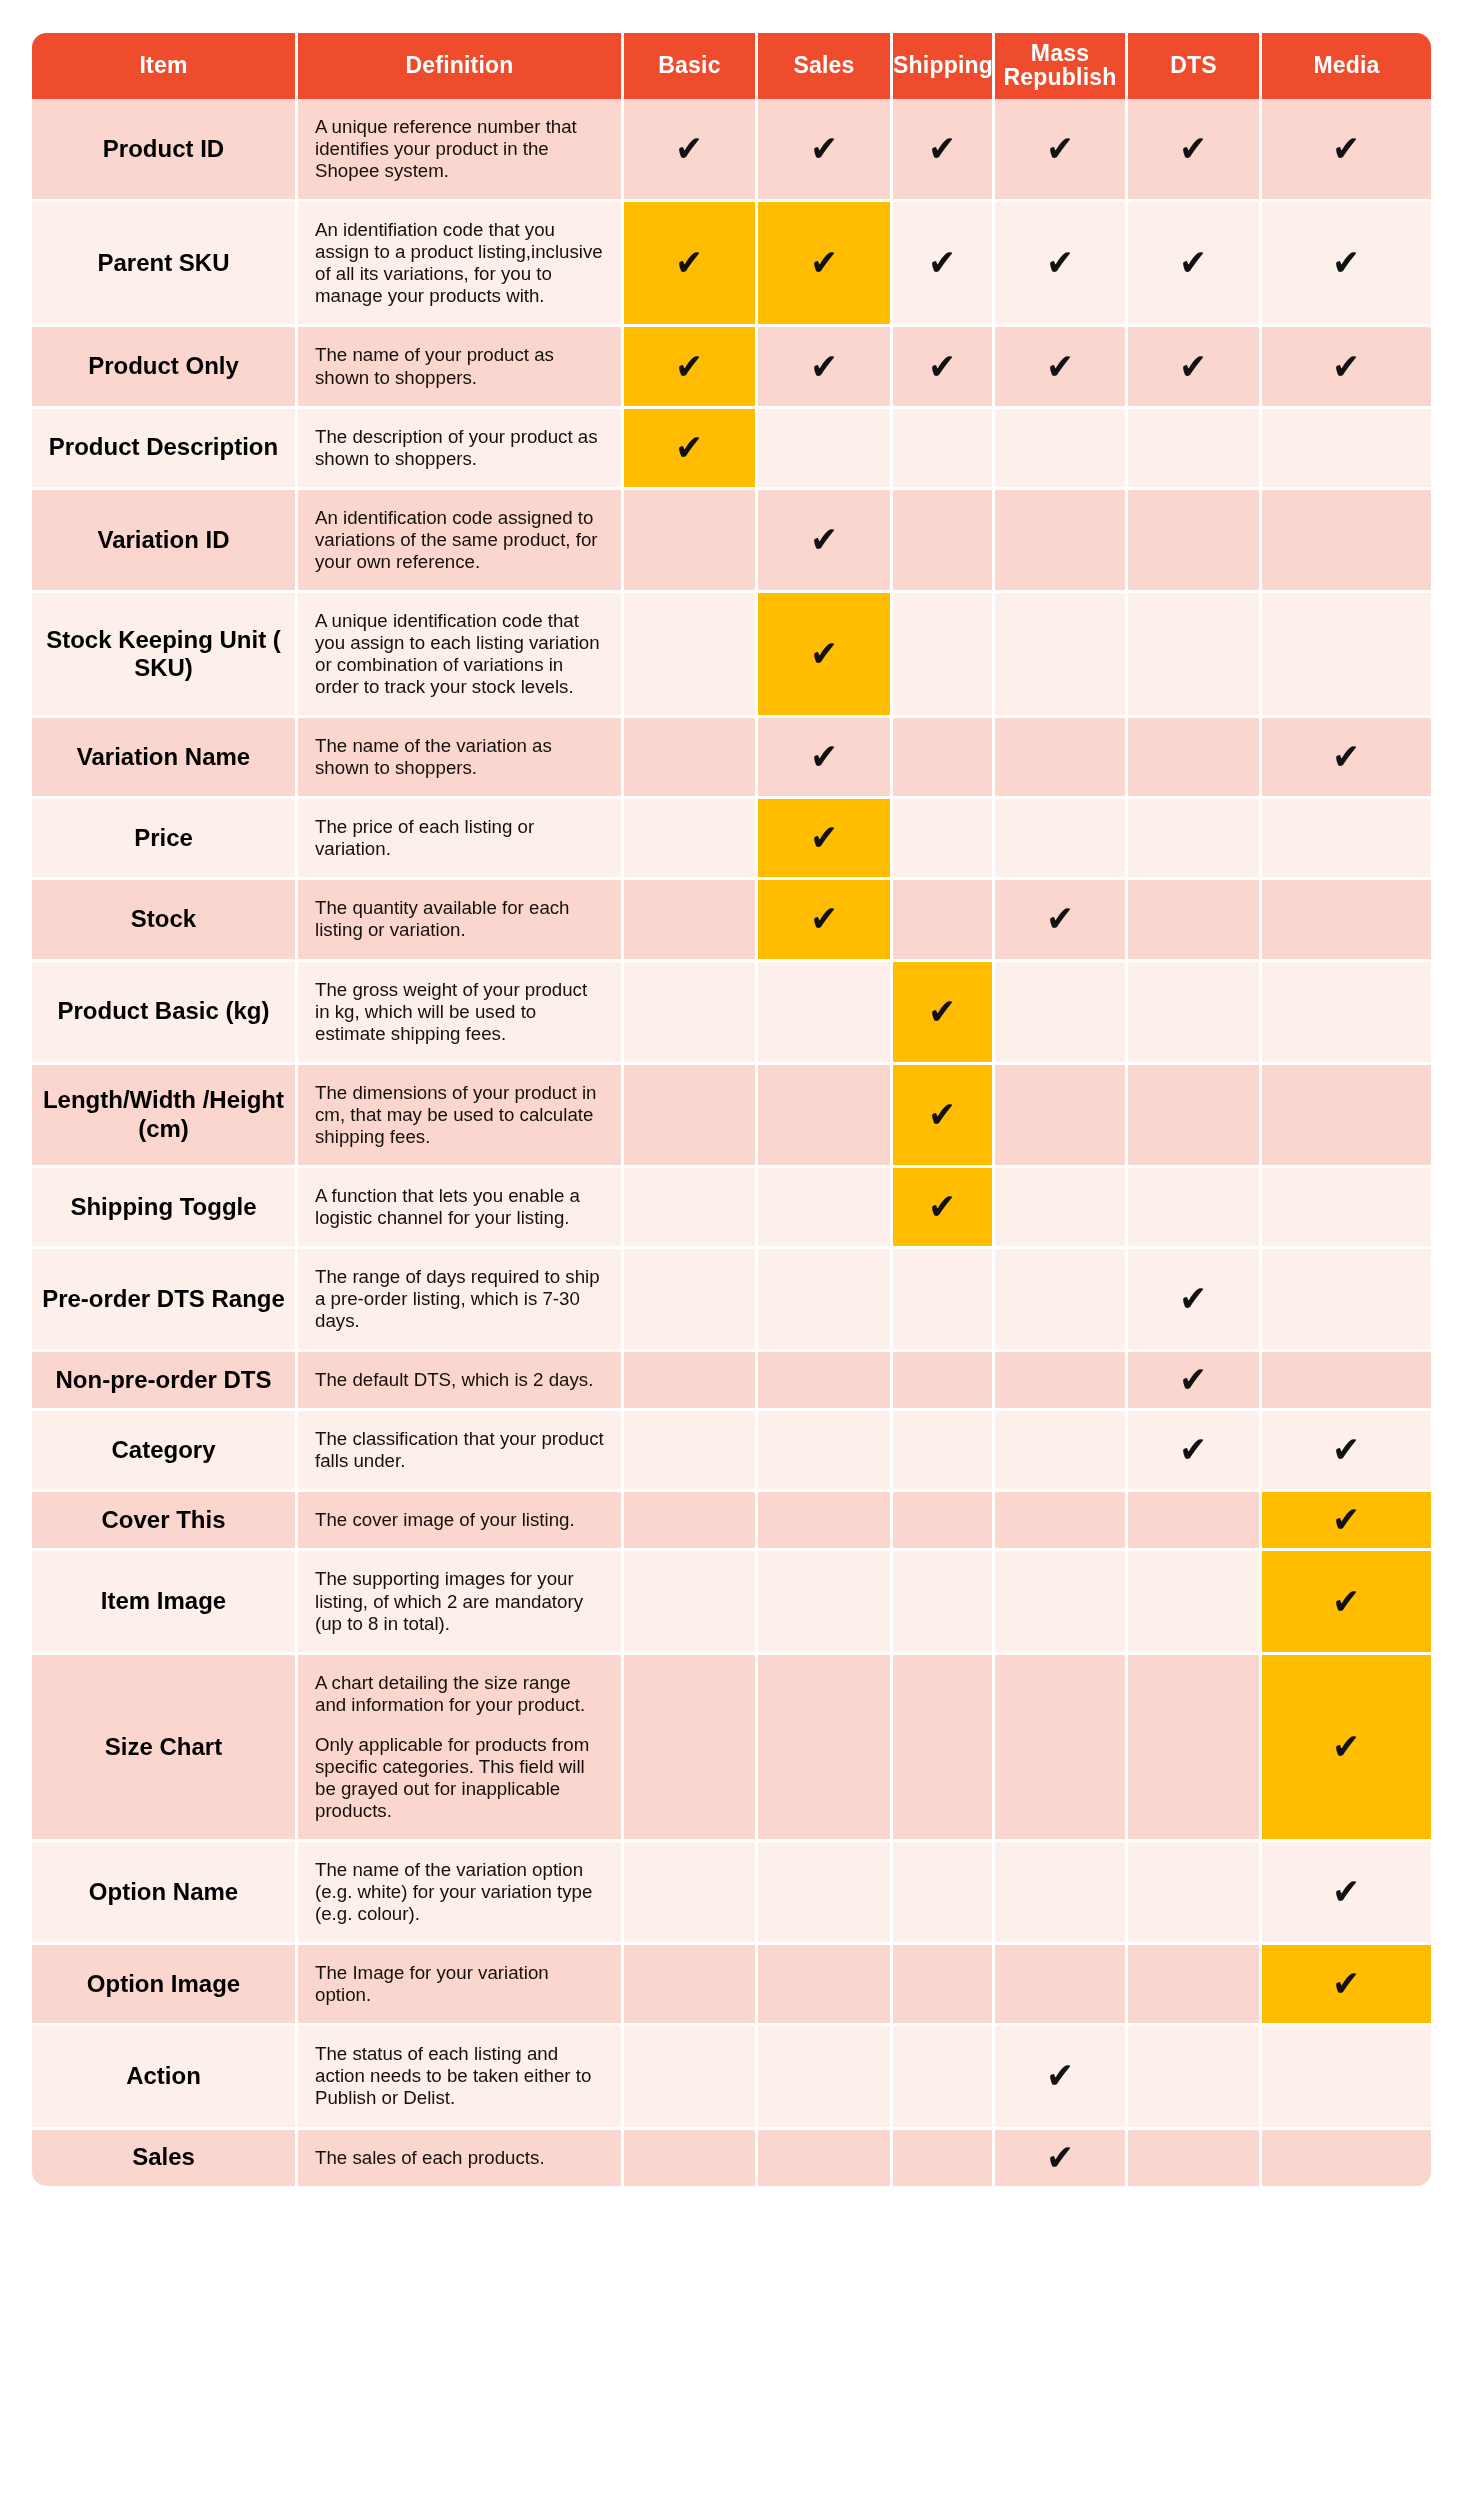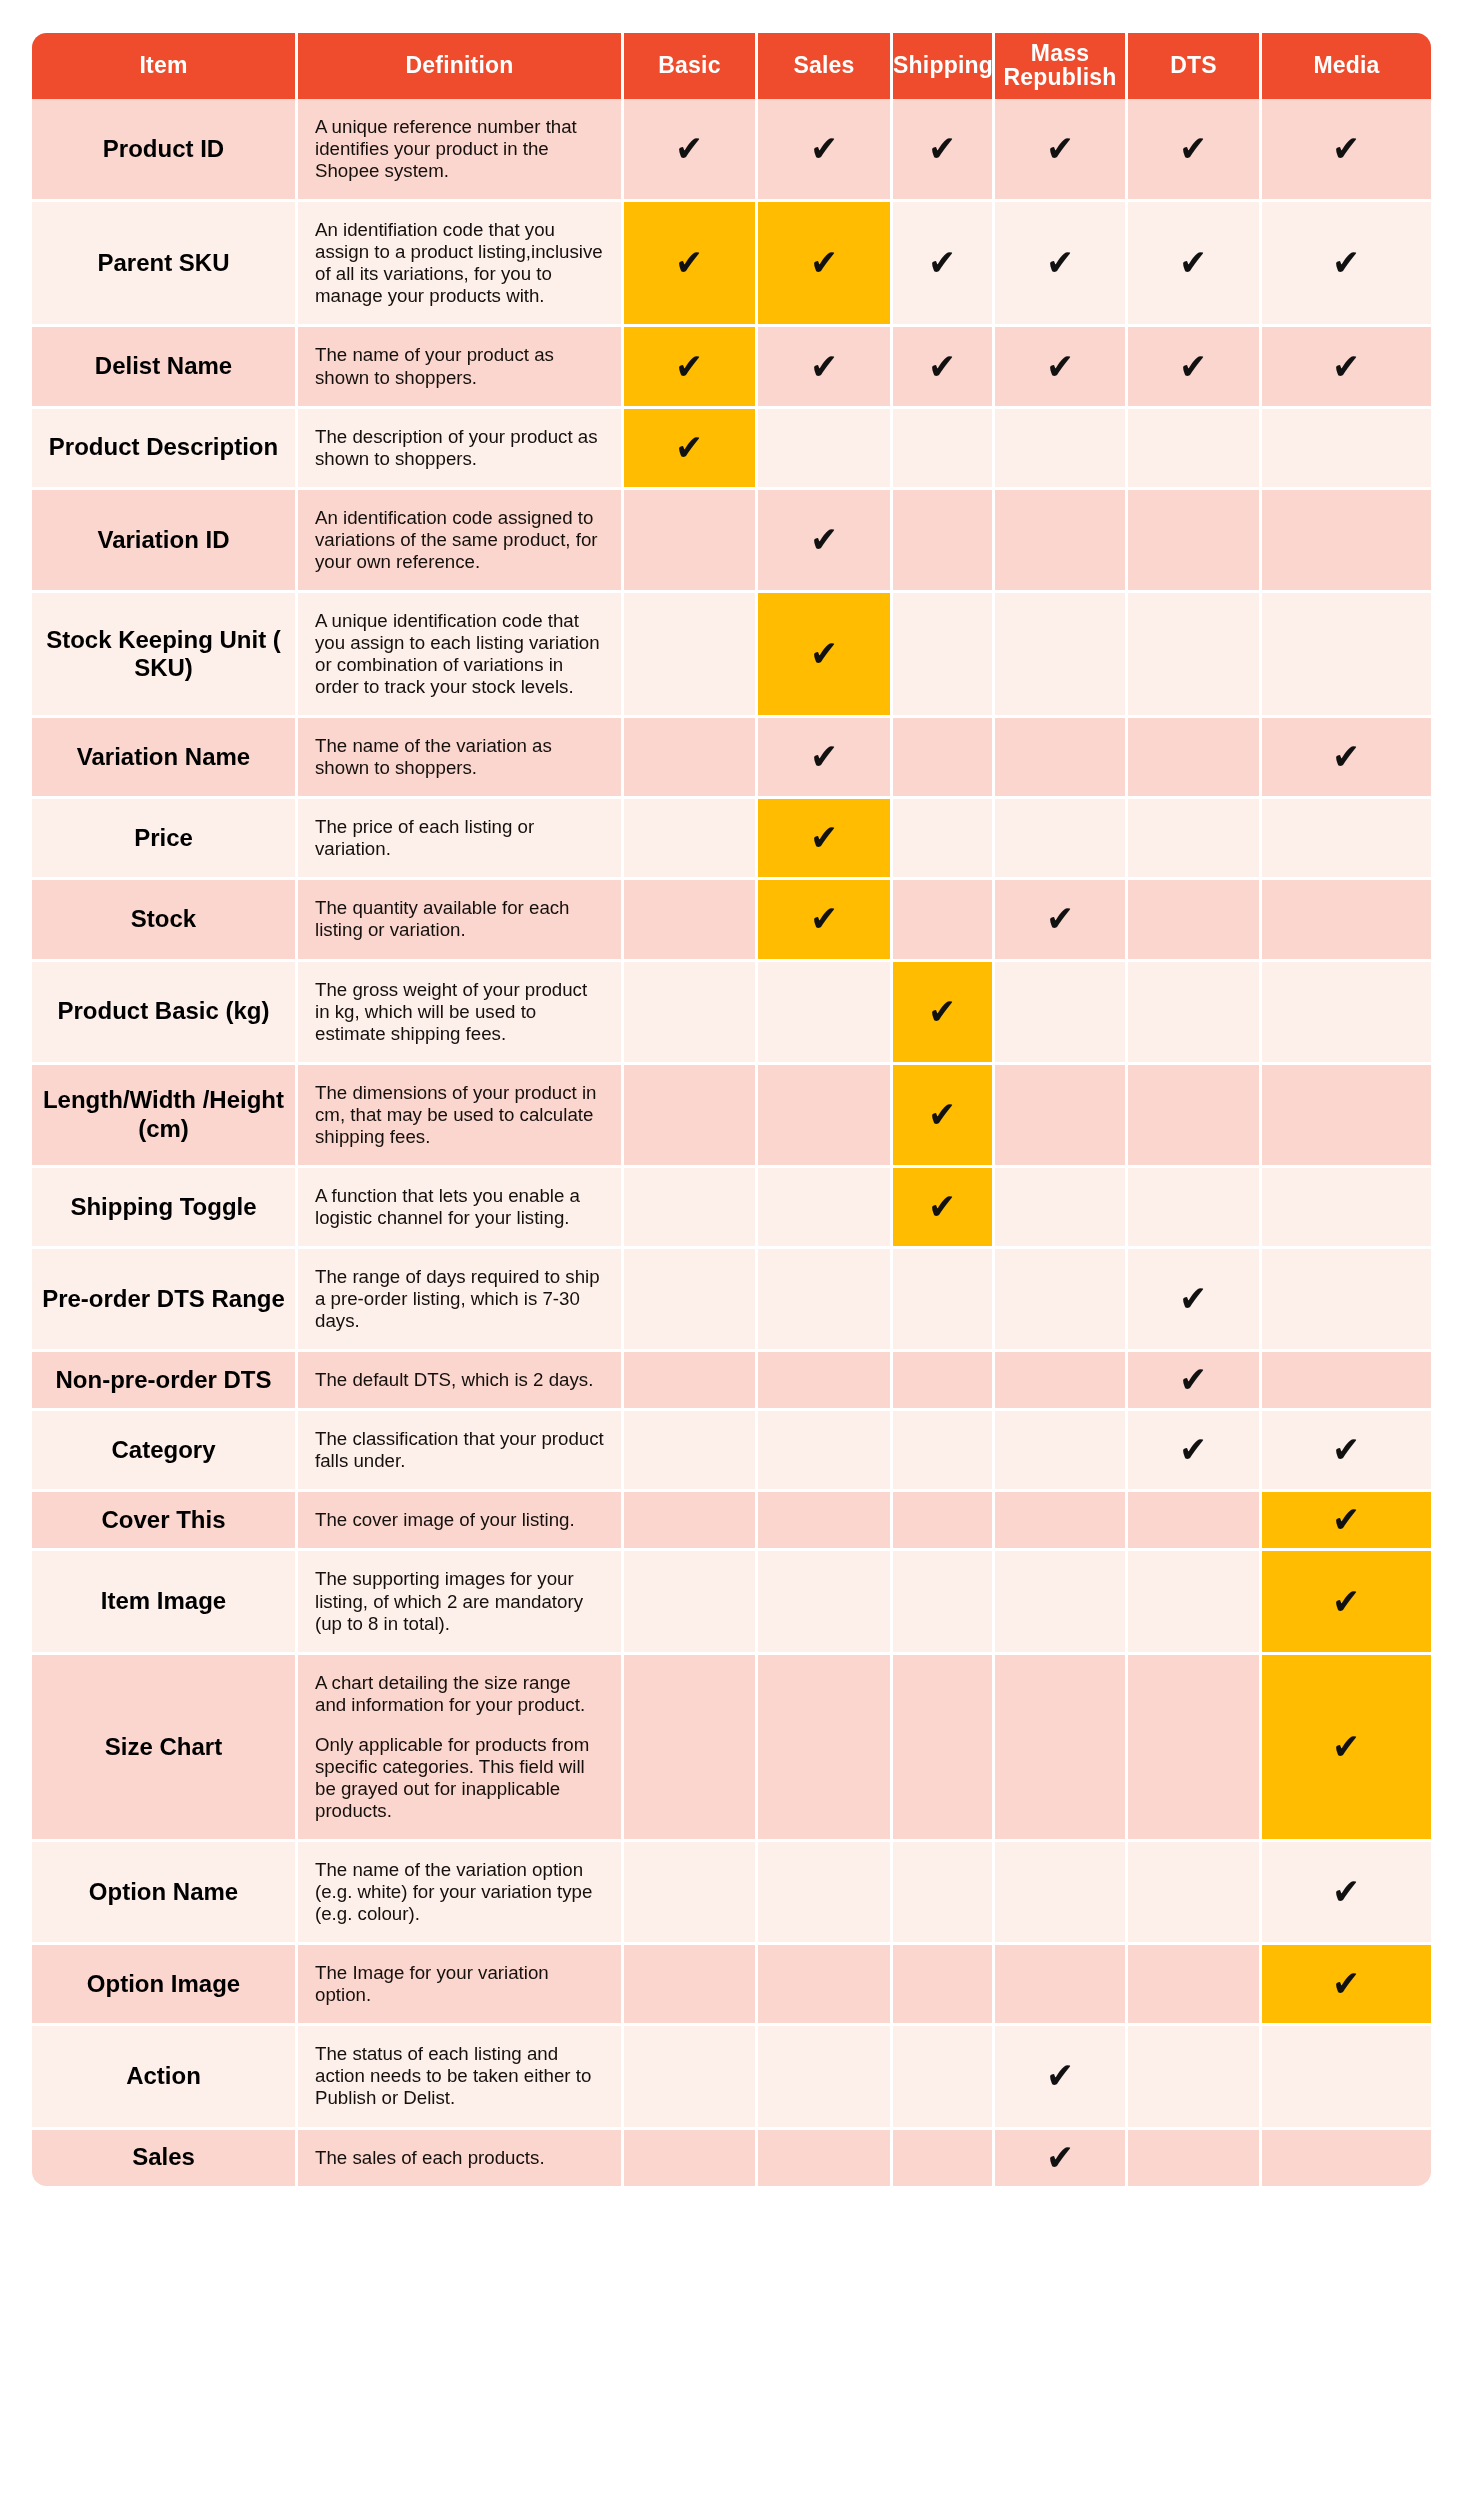--- a/index.html
+++ b/index.html
@@ -133,21 +133,21 @@
             <p>An identifiation code that you assign to a product listing,inclusive of all its variations, for you to manage your products with.</p>
           </td>
           <td class="mark-cell hl"><span class="check">✔</span></td>
           <td class="mark-cell hl"><span class="check">✔</span></td>
           <td class="mark-cell"><span class="check">✔</span></td>
           <td class="mark-cell"><span class="check">✔</span></td>
           <td class="mark-cell"><span class="check">✔</span></td>
           <td class="mark-cell"><span class="check">✔</span></td>
         </tr>
         <tr class="shade-a">
-          <td class="item-cell">Delist Name</td>
+          <td class="item-cell">Product Only</td>
           <td class="def-cell">
             <p>The name of your product as shown to shoppers.</p>
           </td>
           <td class="mark-cell hl"><span class="check">✔</span></td>
           <td class="mark-cell"><span class="check">✔</span></td>
           <td class="mark-cell"><span class="check">✔</span></td>
           <td class="mark-cell"><span class="check">✔</span></td>
           <td class="mark-cell"><span class="check">✔</span></td>
           <td class="mark-cell"><span class="check">✔</span></td>
         </tr>

